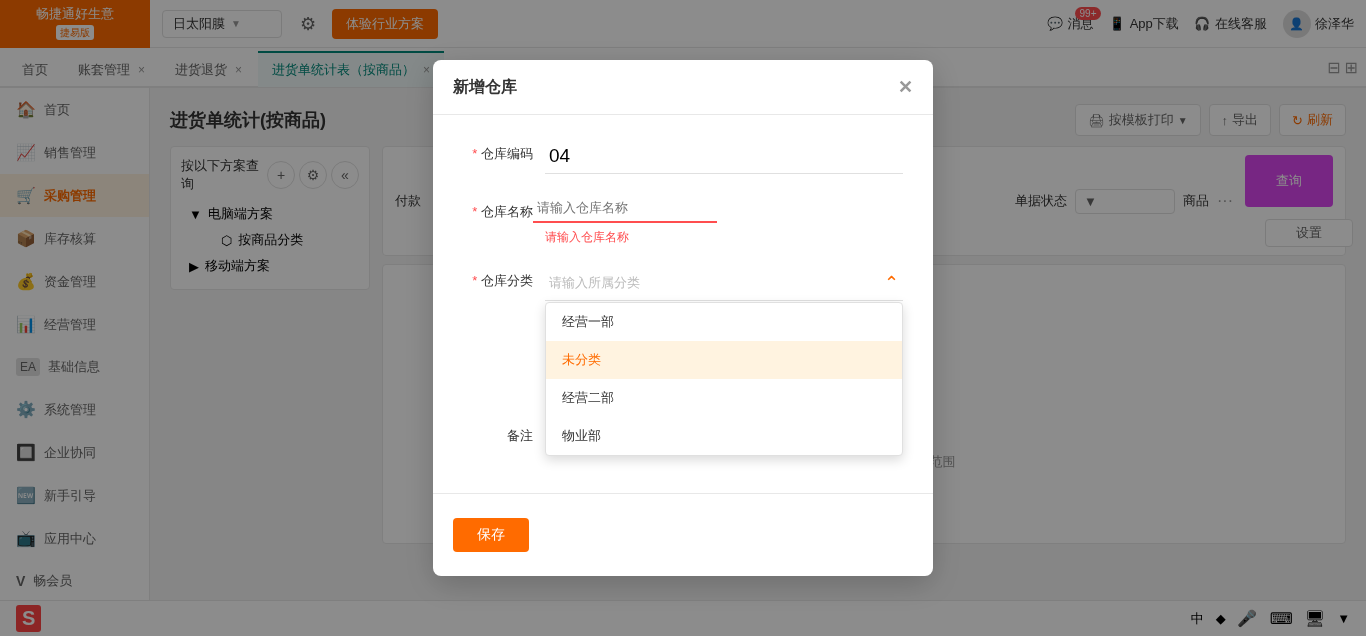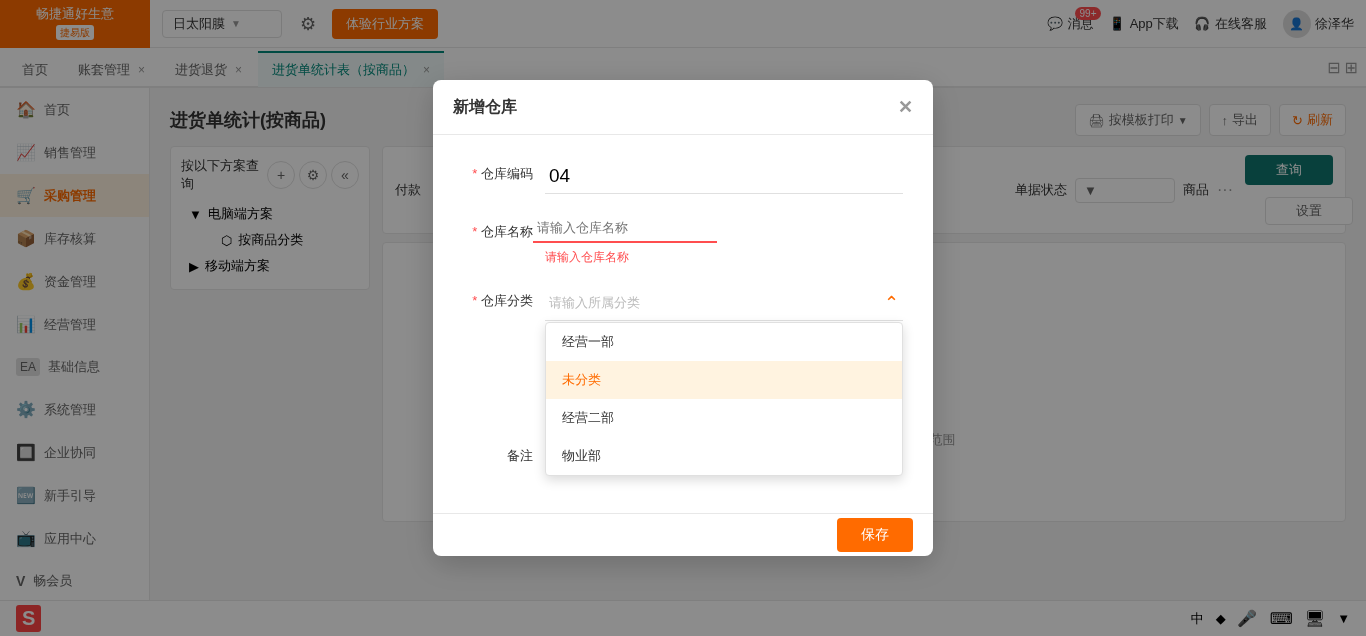--- a/index.html
+++ b/index.html
@@ -126,21 +126,21 @@
       flex: 1; border: none; border-bottom: 1px solid #e0e0e0; padding: 6px 4px; font-size: 13px;
       cursor: pointer; display: flex; align-items: center; justify-content: space-between; background: transparent;
     }
     .dropdown-trigger .chevron { color: #ff6b00; font-size: 14px; }
     .dropdown-list {
       position: absolute; background: #fff; border: 1px solid #e0e0e0; border-radius: 4px;
       box-shadow: 0 4px 12px rgba(0,0,0,0.15); z-index: 200; min-width: 280px;
     }
     .dropdown-item { padding: 10px 16px; cursor: pointer; font-size: 13px; color: #333; }
     .dropdown-item.active { background: #fff3e0; color: #ff6b00; }
-    .dialog-footer { padding: 4px 20px; border-top: 1px solid #e8e8e8; display: flex; justify-content: flex-end; gap: 10px; }
+    .dialog-footer { padding: 24px 20px; border-top: 1px solid #e8e8e8; display: flex; justify-content: flex-start; gap: 10px; }
     .btn-save { background: #ff6b00; color: #fff; border: none; border-radius: 4px; padding: 8px 24px; font-size: 14px; cursor: pointer; }
 
     
     .bottom-bar {
       position: fixed; bottom: 0; left: 0; right: 0; height: 36px;
       background: #fff; border-top: 1px solid #e8e8e8; display: flex; align-items: center;
       padding: 0 16px; gap: 16px; z-index: 50;
     }
     .bottom-logo { display: flex; align-items: center; gap: 4px; }
     .bottom-icons { margin-left: auto; display: flex; align-items: center; gap: 12px; }
@@ -335,21 +335,21 @@
             <span style="font-size:13px;color:#333;">单据状态</span>
             <div class="filter-select">
               <span>▼</span>
             </div>
 
             <span style="font-size:13px;color:#333;">商品</span>
             <div class="dots-btn">···</div>
           </div>
 
           <div style="display:flex;flex-direction:column;gap:6px;">
-            <button class="query-btn" style="background:#0f766e;color:#fff;border:none;border-radius:4px;padding:6px 20px;font-size:13px;cursor:pointer;">查询</button>
+            <button class="query-btn" style="background:#d946ef;color:#fff;border:none;border-radius:4px;padding:17px 20px;font-size:13px;cursor:pointer;">查询</button>
             <button class="set-btn" style="background:#fff;color:#666;border:1px solid #e0e0e0;border-radius:4px;padding:4px 20px;font-size:13px;cursor:pointer;">设置</button>
           </div>
         </div>
 
         <div style="background:#fff;border:1px solid #e8e8e8;border-radius:4px;height:280px;display:flex;flex-direction:column;align-items:center;justify-content:center;">
 
           <div style="width:120px;height:80px;position:relative;margin-bottom:12px;">
             <svg width="120" height="80" viewBox="0 0 120 80">
               <rect x="20" y="20" width="80" height="50" rx="4" fill="#f5f5f5" stroke="#e0e0e0"></rect>
               <rect x="30" y="30" width="60" height="6" rx="3" fill="#e0e0e0"></rect>

